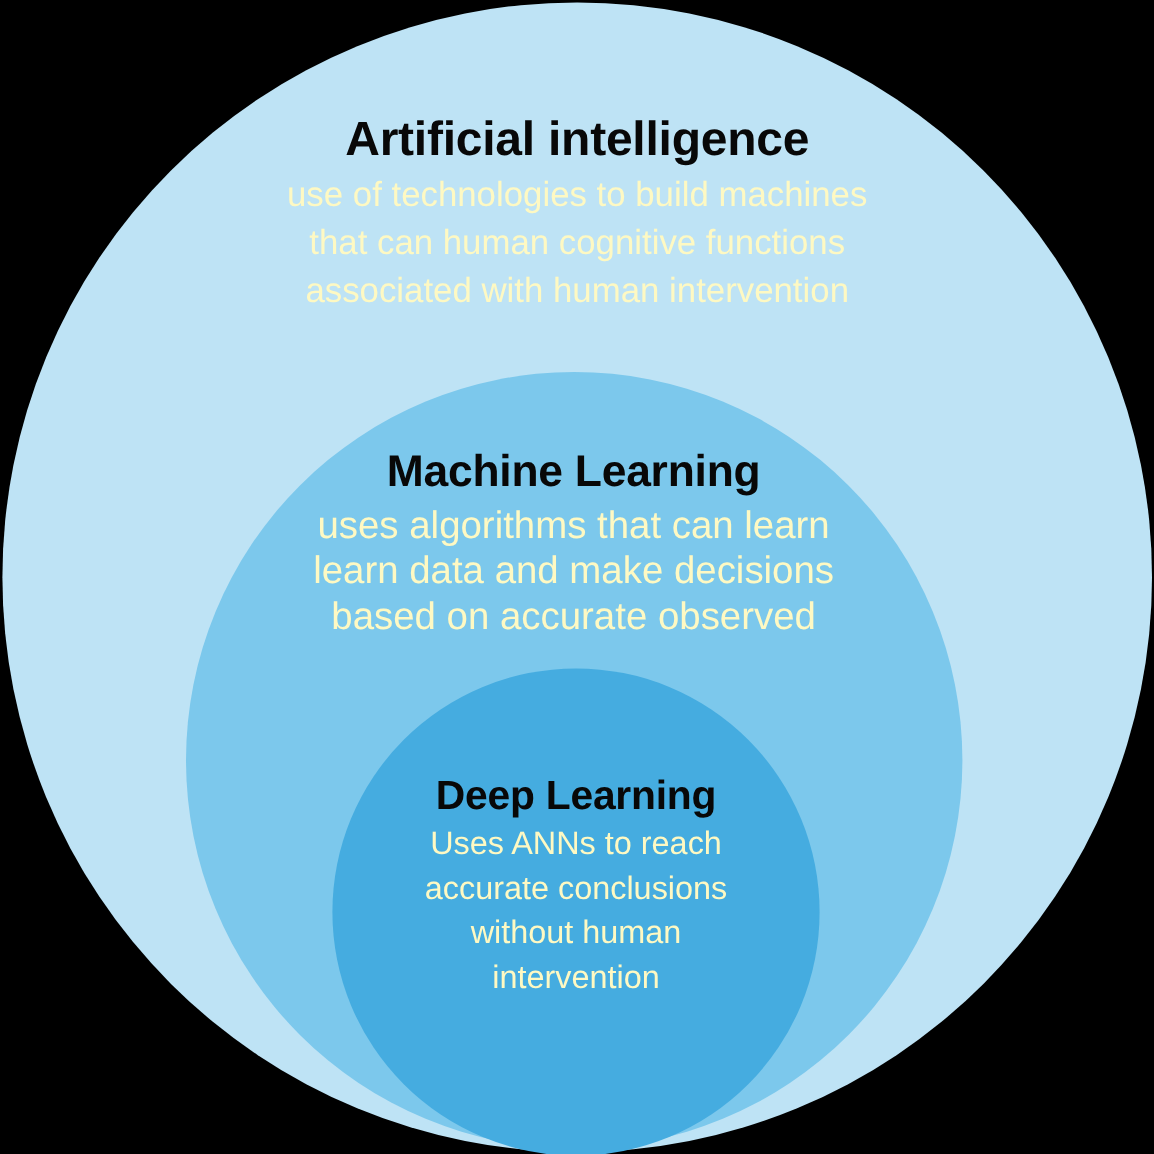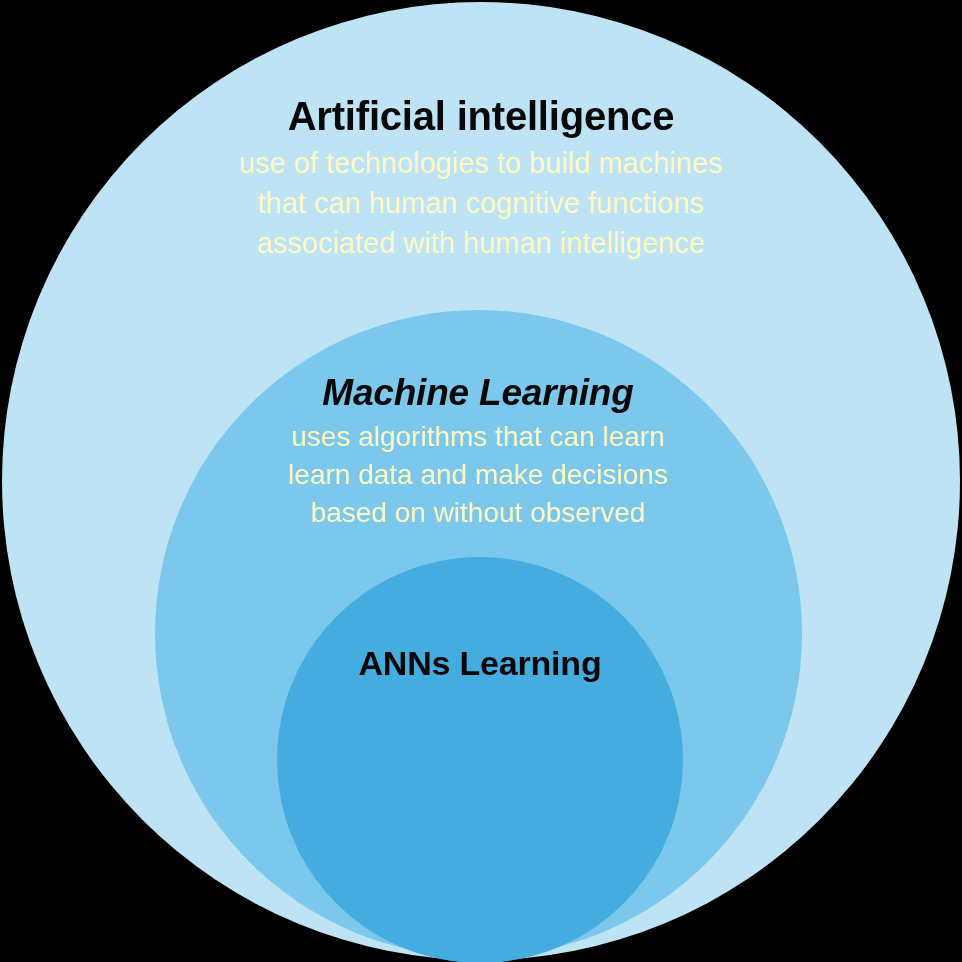--- a/index.html
+++ b/index.html
@@ -98,24 +98,23 @@
 
   
   #label-ml {
     left: 178px;
     top: 370px;
     width: 600px;
   }
   #label-ml .label-title {
     font-size: 37px;
     line-height: 45px;
-    font-style: italic;
   }
   #label-ml .label-desc {
-    font-size: 28px;
+    font-size: 32px;
     line-height: 38px;
     margin-top: 3px;
   }
 
   
   #label-dl {
     left: 290px;
     top: 642px;
     width: 380px;
   }
@@ -138,30 +137,36 @@
 
   <div id="circle-ml" class="circle" style="background: rgb(124, 200, 236);"></div>
 
   <div id="circle-dl" class="circle" style="background: rgb(69, 172, 224);"></div>
 
   <div id="label-ai" class="label-block">
     <div class="label-title">Artificial intelligence</div>
     <div class="label-desc">
       <span class="line">use of technologies to build machines</span>
       <span class="line">that can human cognitive functions</span>
-      <span class="line">associated with human intelligence</span>
+      <span class="line">associated with human intervention</span>
     </div>
   </div>
 
   <div id="label-ml" class="label-block">
     <div class="label-title">Machine Learning</div>
     <div class="label-desc">
       <span class="line">uses algorithms that can learn</span>
       <span class="line">learn data and make decisions</span>
-      <span class="line">based on without observed</span>
+      <span class="line">based on accurate observed</span>
     </div>
   </div>
 
   <div id="label-dl" class="label-block">
-    <div class="label-title">ANNs Learning</div>
+    <div class="label-title">Deep Learning</div>
+    <div class="label-desc">
+      <span class="line">Uses ANNs to reach</span>
+      <span class="line">accurate conclusions</span>
+      <span class="line">without human</span>
+      <span class="line">intervention</span>
+    </div>
   </div>
 
 </div>
 
 </body></html>

